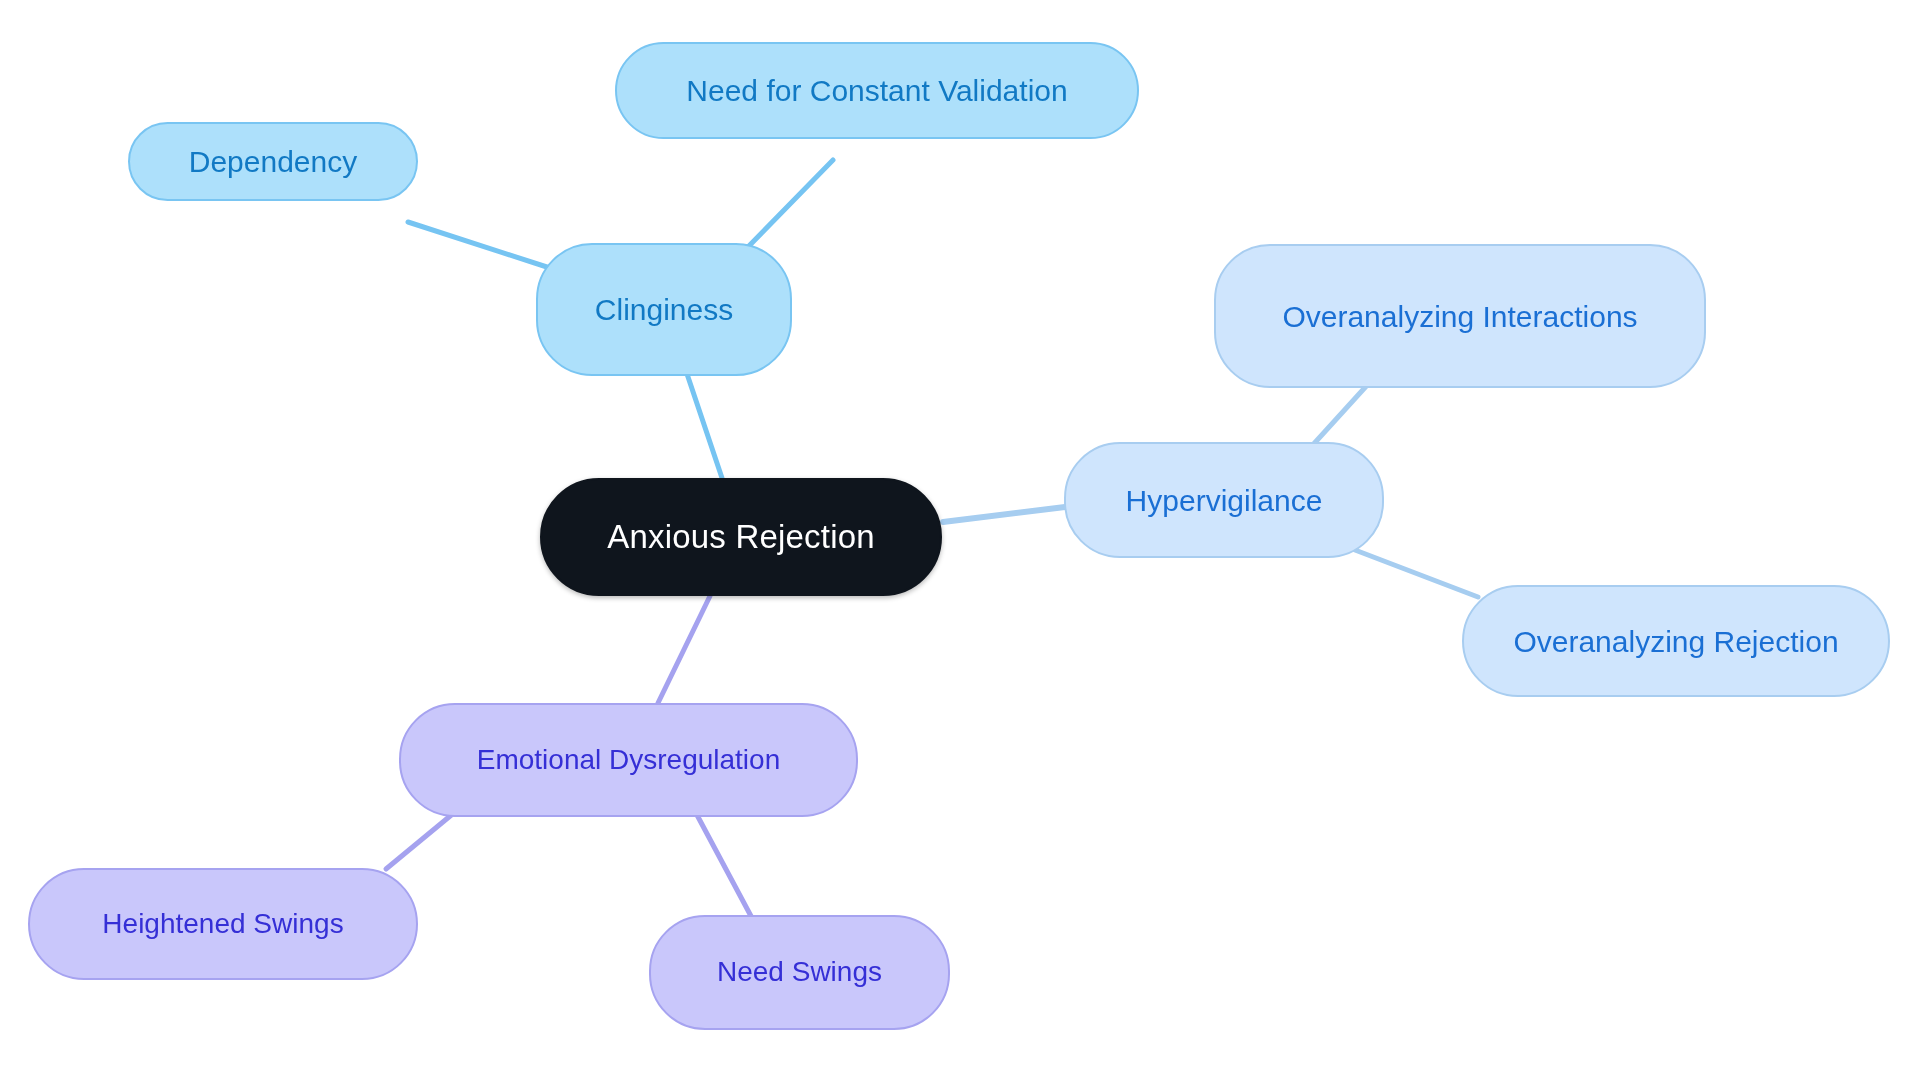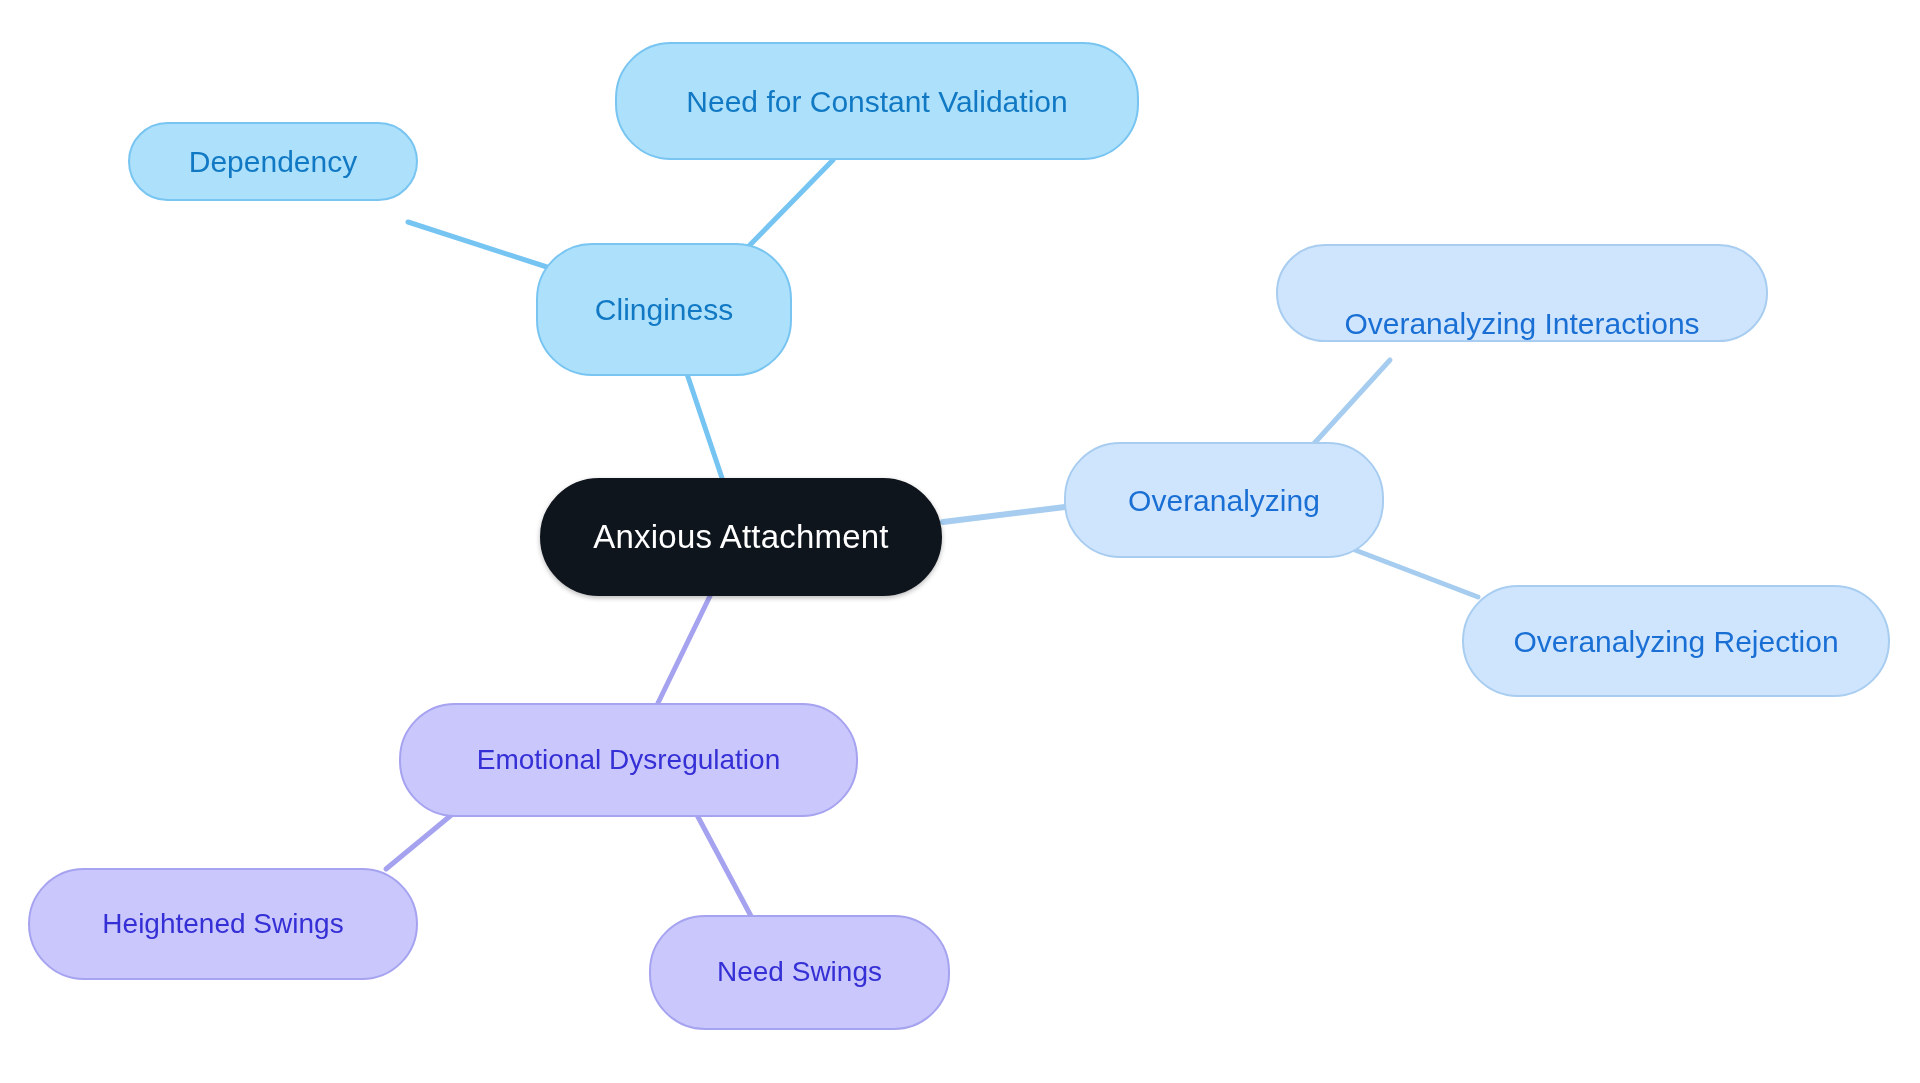--- a/index.html
+++ b/index.html
@@ -81,35 +81,35 @@
       <line x1="745" y1="250" x2="833" y2="160" stroke="#76c4f2" stroke-width="5" stroke-linecap="round"></line>
       <line x1="943" y1="522" x2="1065" y2="507" stroke="#a6cdf0" stroke-width="6" stroke-linecap="round"></line>
       <line x1="1310" y1="448" x2="1390" y2="360" stroke="#a6cdf0" stroke-width="5" stroke-linecap="round"></line>
       <line x1="1355" y1="550" x2="1478" y2="597" stroke="#a6cdf0" stroke-width="5" stroke-linecap="round"></line>
       <line x1="710" y1="596" x2="658" y2="703" stroke="#a5a2ef" stroke-width="5" stroke-linecap="round"></line>
       <line x1="455" y1="812" x2="386" y2="869" stroke="#a5a2ef" stroke-width="5" stroke-linecap="round"></line>
       <line x1="697" y1="815" x2="752" y2="918" stroke="#a5a2ef" stroke-width="5" stroke-linecap="round"></line>
     </svg>
   <div id="node-layer">
       <div class="node node-root" style="left: 540px; top: 478px; width: 402px; height: 118px;">
-        <span>Anxious Attachment</span>
+        <span>Anxious Rejection</span>
       </div>
       <div class="node node-blue-a" style="left: 536px; top: 243px; width: 256px; height: 133px;">
         <span>Clinginess</span>
       </div>
       <div class="node node-blue-a" style="left: 128px; top: 122px; width: 290px; height: 79px;">
         <span>Dependency</span>
       </div>
-      <div class="node node-blue-a" style="left: 615px; top: 42px; width: 524px; height: 118px;">
+      <div class="node node-blue-a" style="left: 615px; top: 42px; width: 524px; height: 97px;">
         <span>Need for Constant Validation</span>
       </div>
       <div class="node node-blue-b" style="left: 1064px; top: 442px; width: 320px; height: 116px;">
-        <span>Overanalyzing</span>
+        <span>Hypervigilance</span>
       </div>
-      <div class="node node-blue-b" style="left: 1276px; top: 244px; width: 492px; height: 98px; align-items: flex-end;">
+      <div class="node node-blue-b" style="left: 1214px; top: 244px; width: 492px; height: 144px;">
         <span>Overanalyzing Interactions</span>
       </div>
       <div class="node node-blue-b" style="left: 1462px; top: 585px; width: 428px; height: 112px;">
         <span>Overanalyzing Rejection</span>
       </div>
       <div class="node node-purple" style="left: 399px; top: 703px; width: 459px; height: 114px;">
         <span>Emotional Dysregulation</span>
       </div>
       <div class="node node-purple" style="left: 28px; top: 868px; width: 390px; height: 112px;">
         <span>Heightened Swings</span>

